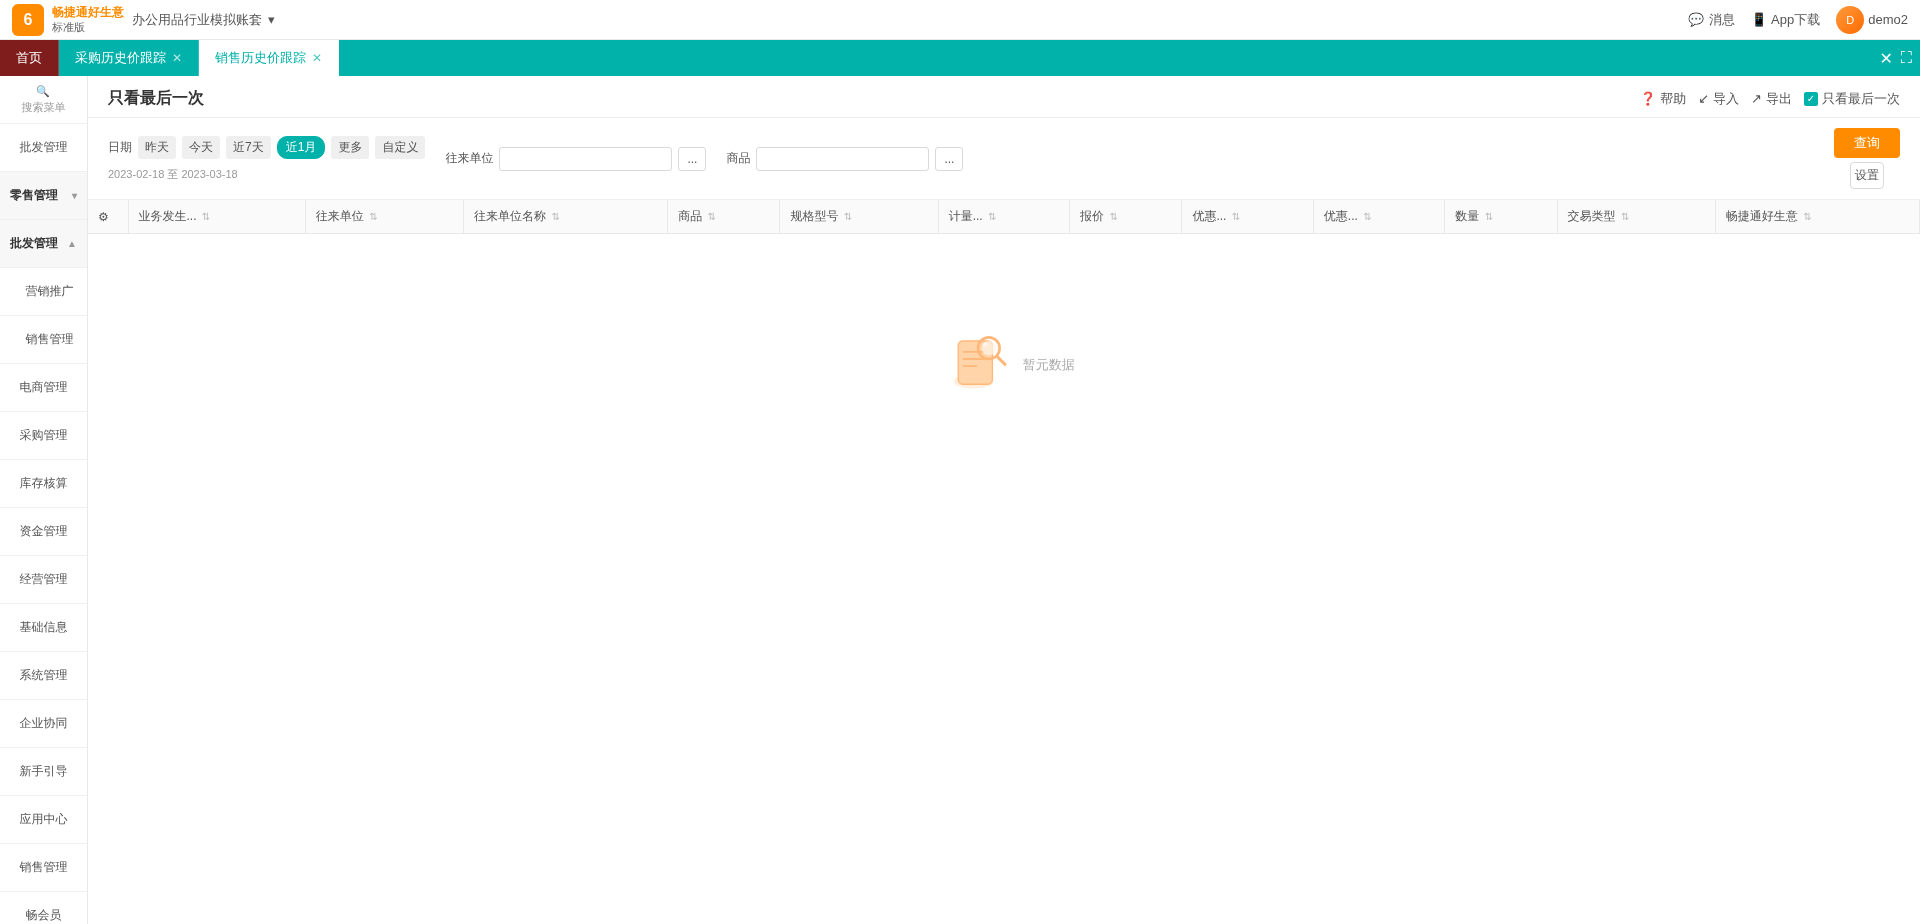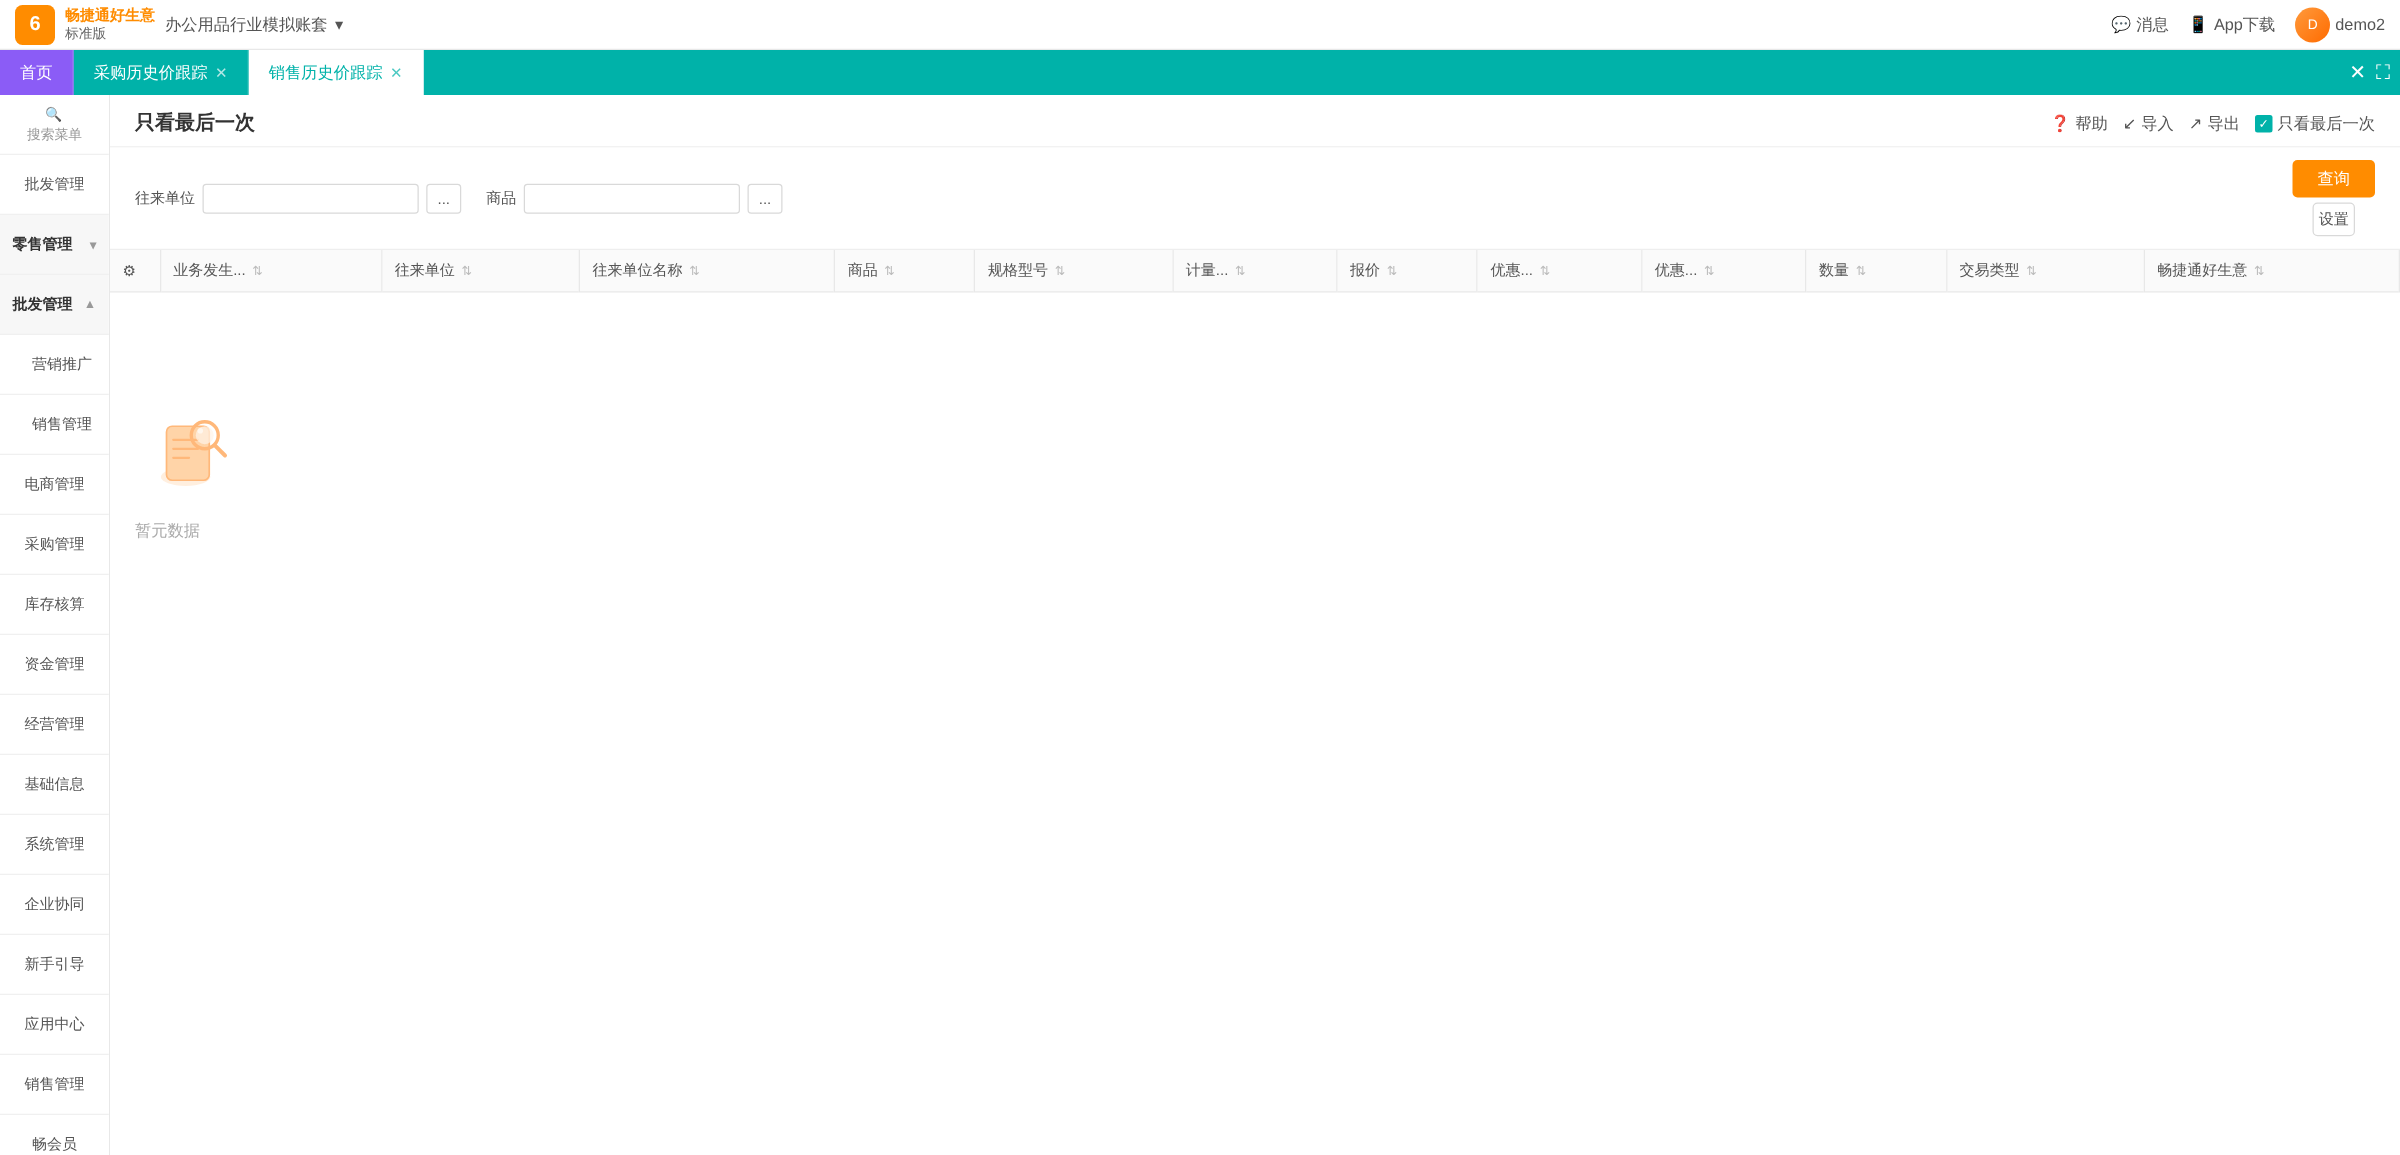--- a/index.html
+++ b/index.html
@@ -38,21 +38,21 @@
       align-items: center;
       padding: 0 16px;
       color: #fff;
       cursor: pointer;
       font-size: 13px;
       gap: 6px;
       border-right: 1px solid rgba(255,255,255,0.2);
       white-space: nowrap;
     }
     .tab.active { background: #fff; color: #00b2a9; border-bottom: none; }
-    .tab.home { background: #8b5cf6; }
+    .tab.home { background: #7f1d1d; }
     .tab-close { font-size: 12px; opacity: 0.7; }
     .tabbar-right { margin-left: auto; display: flex; align-items: center; padding: 0 8px; gap: 8px; color: #fff; }
     .tabbar-icon { cursor: pointer; font-size: 16px; }
 
     
     .main-layout { display: flex; flex: 1; overflow: hidden; }
 
     
     .sidebar {
       width: 88px;
@@ -193,22 +193,22 @@
       color: #555;
       font-weight: normal;
       border-right: 1px solid #e8e8e8;
       white-space: nowrap;
       position: relative;
     }
     .data-table th .sort-icon { color: #bbb; font-size: 10px; margin-left: 2px; }
     .data-table th.gear-col { width: 40px; }
     .empty-state {
       display: flex;
-      flex-direction: column;
-      align-items: flex-start;
+      flex-direction: row;
+      align-items: center;
       justify-content: center;
       padding: 80px 20px;
     }
     .empty-text { color: #aaa; font-size: 13px; margin-top: 12px; }
 
     
     .empty-illustration {
       width: 90px;
       height: 90px;
     }
@@ -346,20 +346,32 @@
           <span>导出</span>
         </div>
         <div class="action checkbox-label">
           <div class="checkbox-teal">✓</div>
           <span>只看最后一次</span>
         </div>
       </div>
     </div>
 
     <div class="filter-bar">
+      <div class="filter-group">
+        <div class="filter-row">
+          <span class="filter-label">日期</span>
+          <button class="date-btn">昨天</button>
+          <button class="date-btn">今天</button>
+          <button class="date-btn">近7天</button>
+          <button class="date-btn active">近1月</button>
+          <button class="date-btn">更多</button>
+          <button class="date-btn">自定义</button>
+        </div>
+        <div class="date-range">2023-02-18 至 2023-03-18</div>
+      </div>
 
       <div class="filter-input-group">
         <span class="filter-label">往来单位</span>
         <input class="filter-input" type="text" style="min-width: 160px;">
         <button class="ellipsis-btn">...</button>
       </div>
 
       <div class="filter-input-group">
         <span class="filter-label">商品</span>
         <input class="filter-input" type="text" style="min-width: 160px;">

